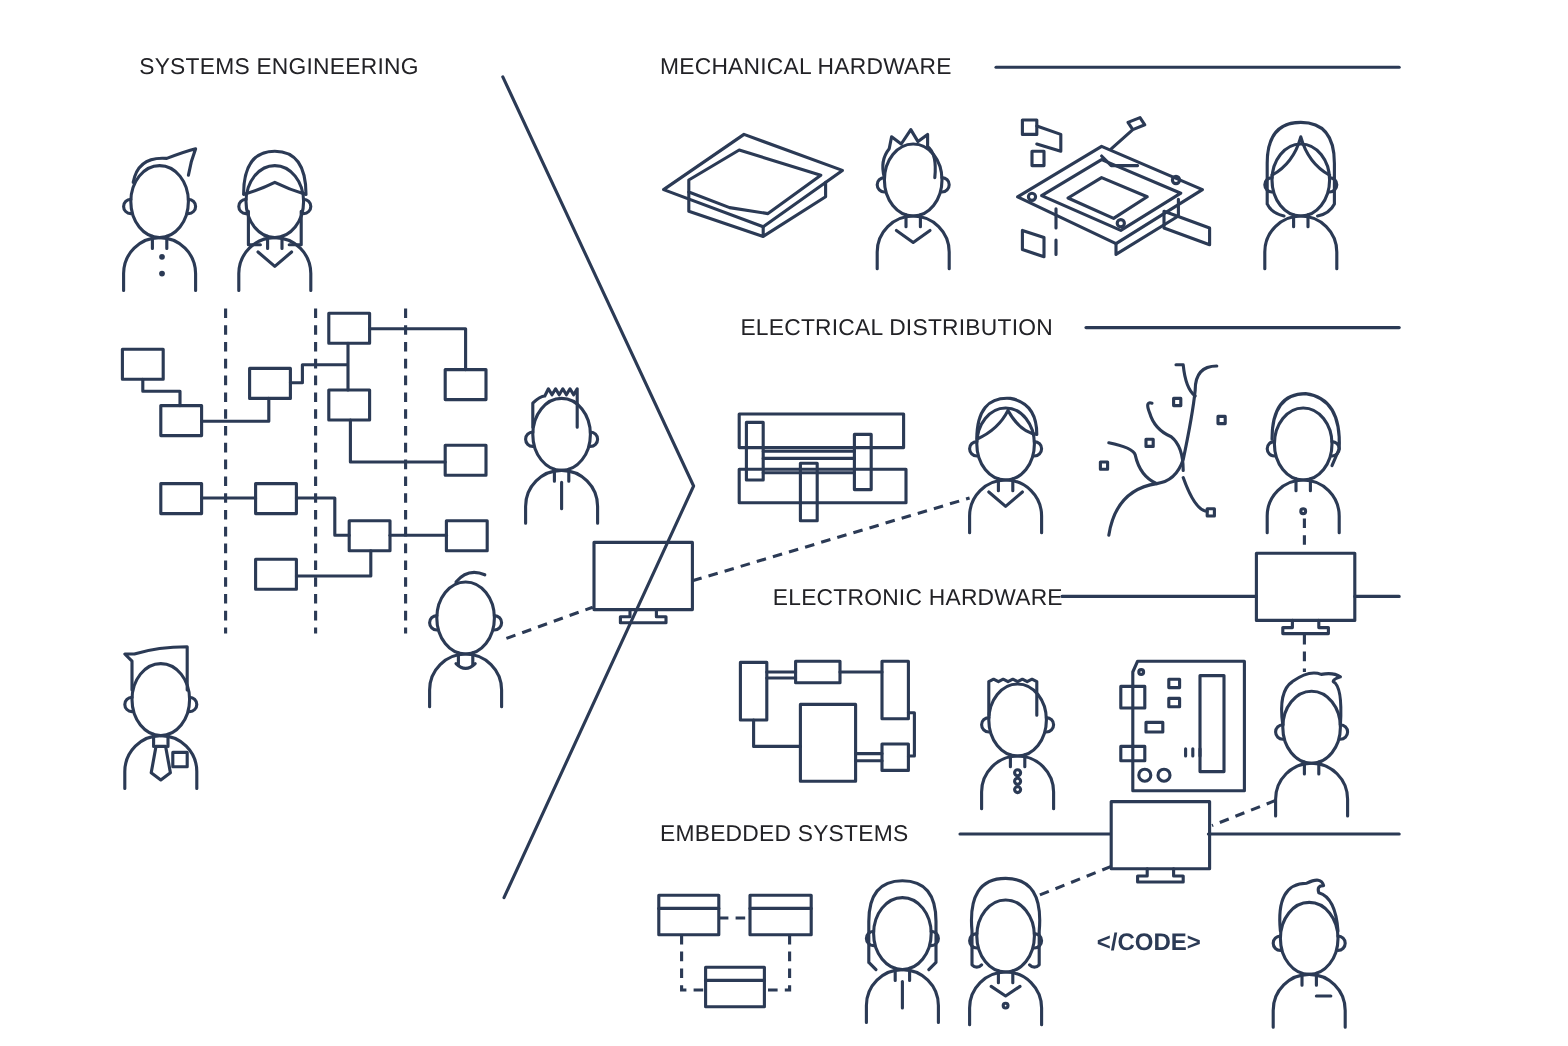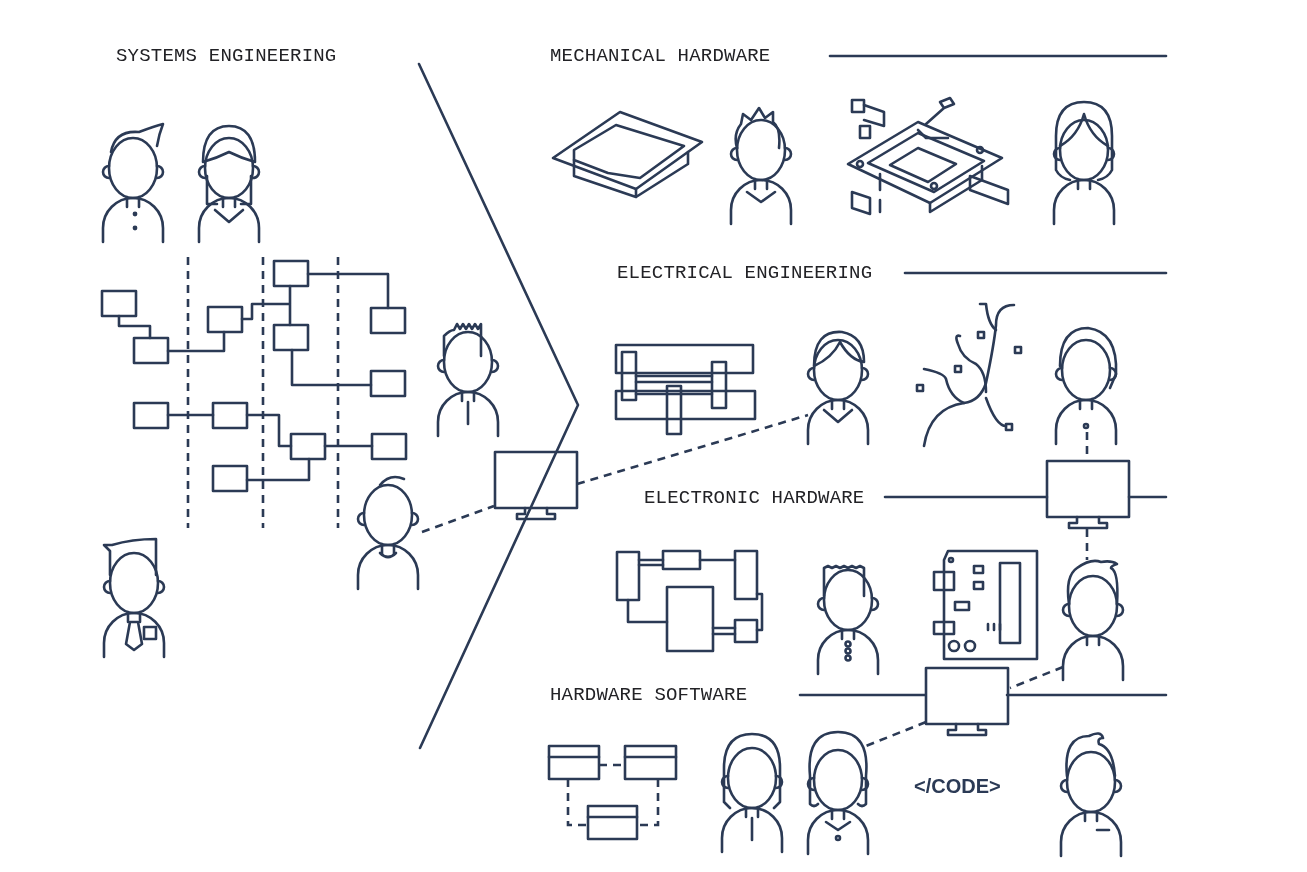--- a/index.html
+++ b/index.html
@@ -1,20 +1,20 @@
 <!DOCTYPE html>
 <html><head>
 <meta charset="utf-8">
 <style>
   html, body { margin: 0; padding: 0; background: #ffffff; }
   body { width: 1307px; height: 872px; position: relative; overflow: hidden; }
   #canvas { position: absolute; left: 0; top: 0; }
   .label {
     position: absolute;
-    font-family: Liberation Mono, monospace;
+    font-family: Liberation Sans, sans-serif;
     font-size: 19px;
     letter-spacing: 0.2px;
     color: #222226;
     font-weight: 300;
     white-space: nowrap;
     line-height: 1;
   }
   .code-label {
     position: absolute;
     font-family: "Liberation Sans", sans-serif;
@@ -248,16 +248,16 @@
   </g>
   <g transform="translate(1091,782)">
     <use href="#person-base"></use>
     <path class="s" d="M-24,-6 q-4,-40 22,-40 q12,-6 14,2 q-6,0 -4,6 q14,4 16,32"></path>
     <path class="s" d="M6,48 h12"></path>
   </g>
 </svg>
 
 <div class="label" style="left:116px; top:47px;">SYSTEMS ENGINEERING</div>
 <div class="label" style="left:550px; top:47px;">MECHANICAL HARDWARE</div>
-<div class="label" style="left:617px; top:264px;">ELECTRICAL ENGINEERING</div>
+<div class="label" style="left:617px; top:264px;">ELECTRICAL DISTRIBUTION</div>
 <div class="label" style="left:617px; top:489px;margin-left:27px;">ELECTRONIC HARDWARE</div>
-<div class="label" style="left:550px; top:686px;">HARDWARE SOFTWARE</div>
+<div class="label" style="left:550px; top:686px;">EMBEDDED SYSTEMS</div>
 <div class="code-label" style="left:914px; top:776px;">&lt;/CODE&gt;</div>
 
 </body></html>

